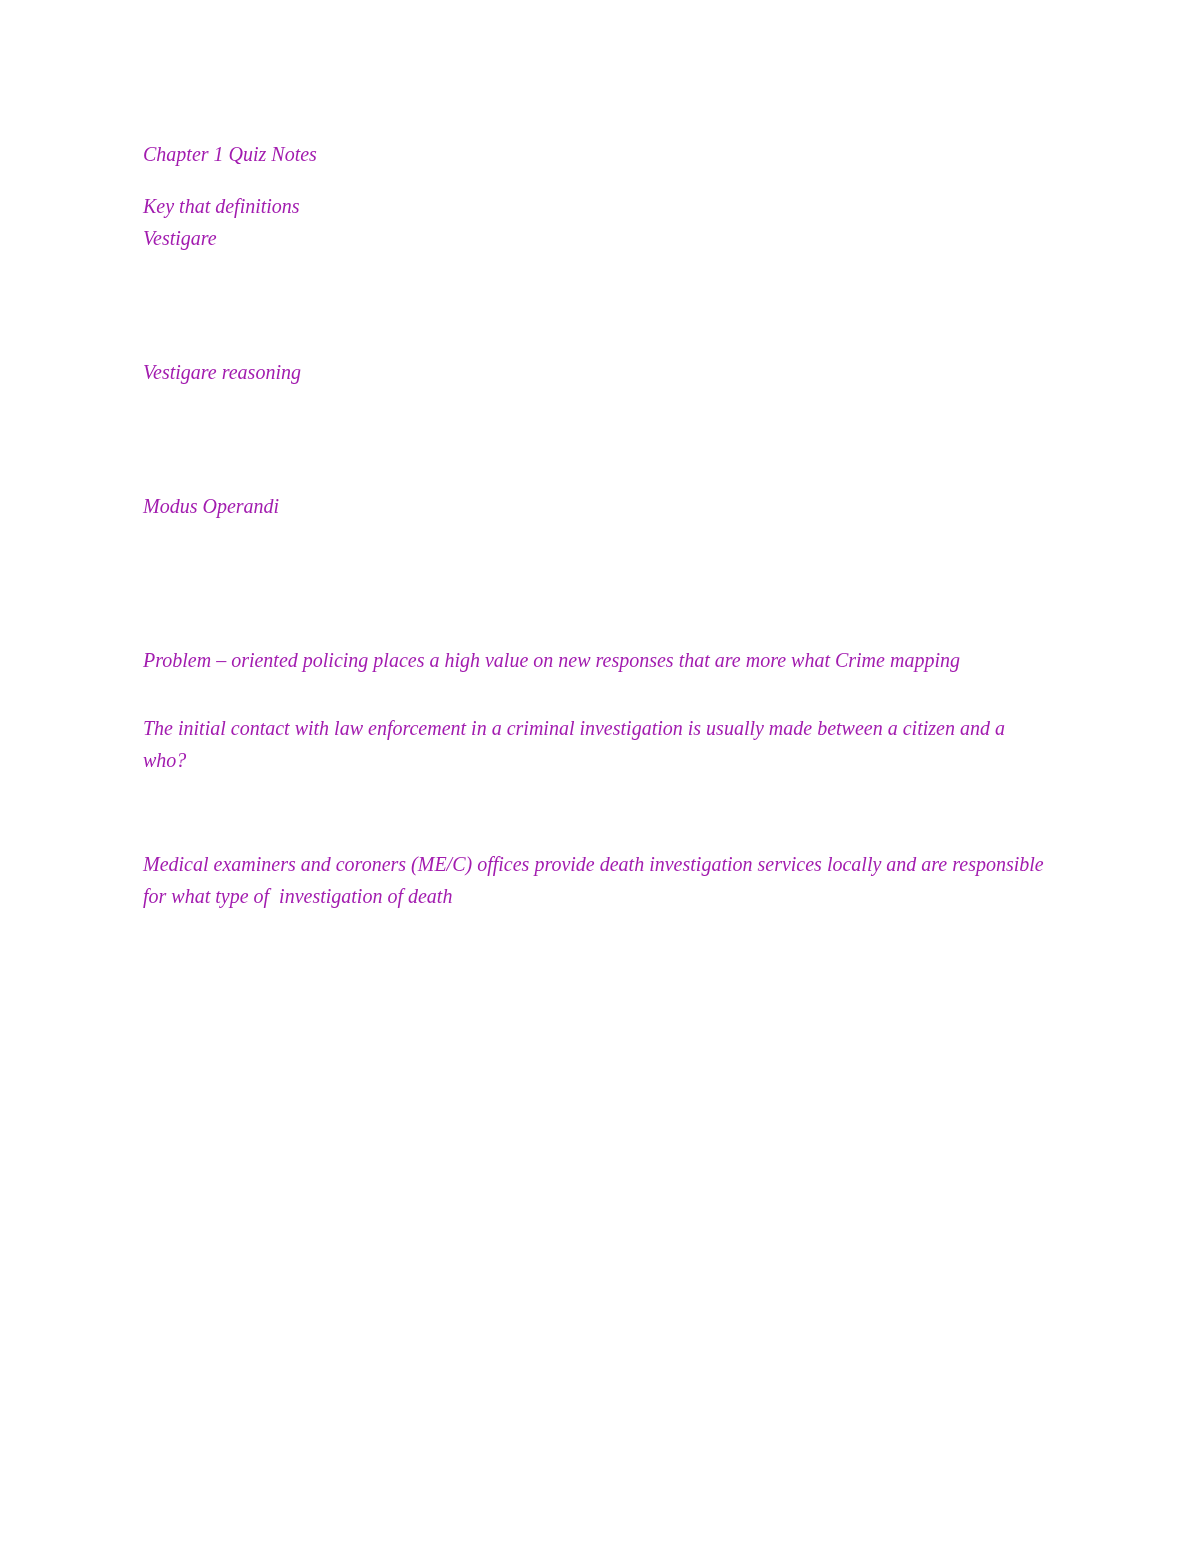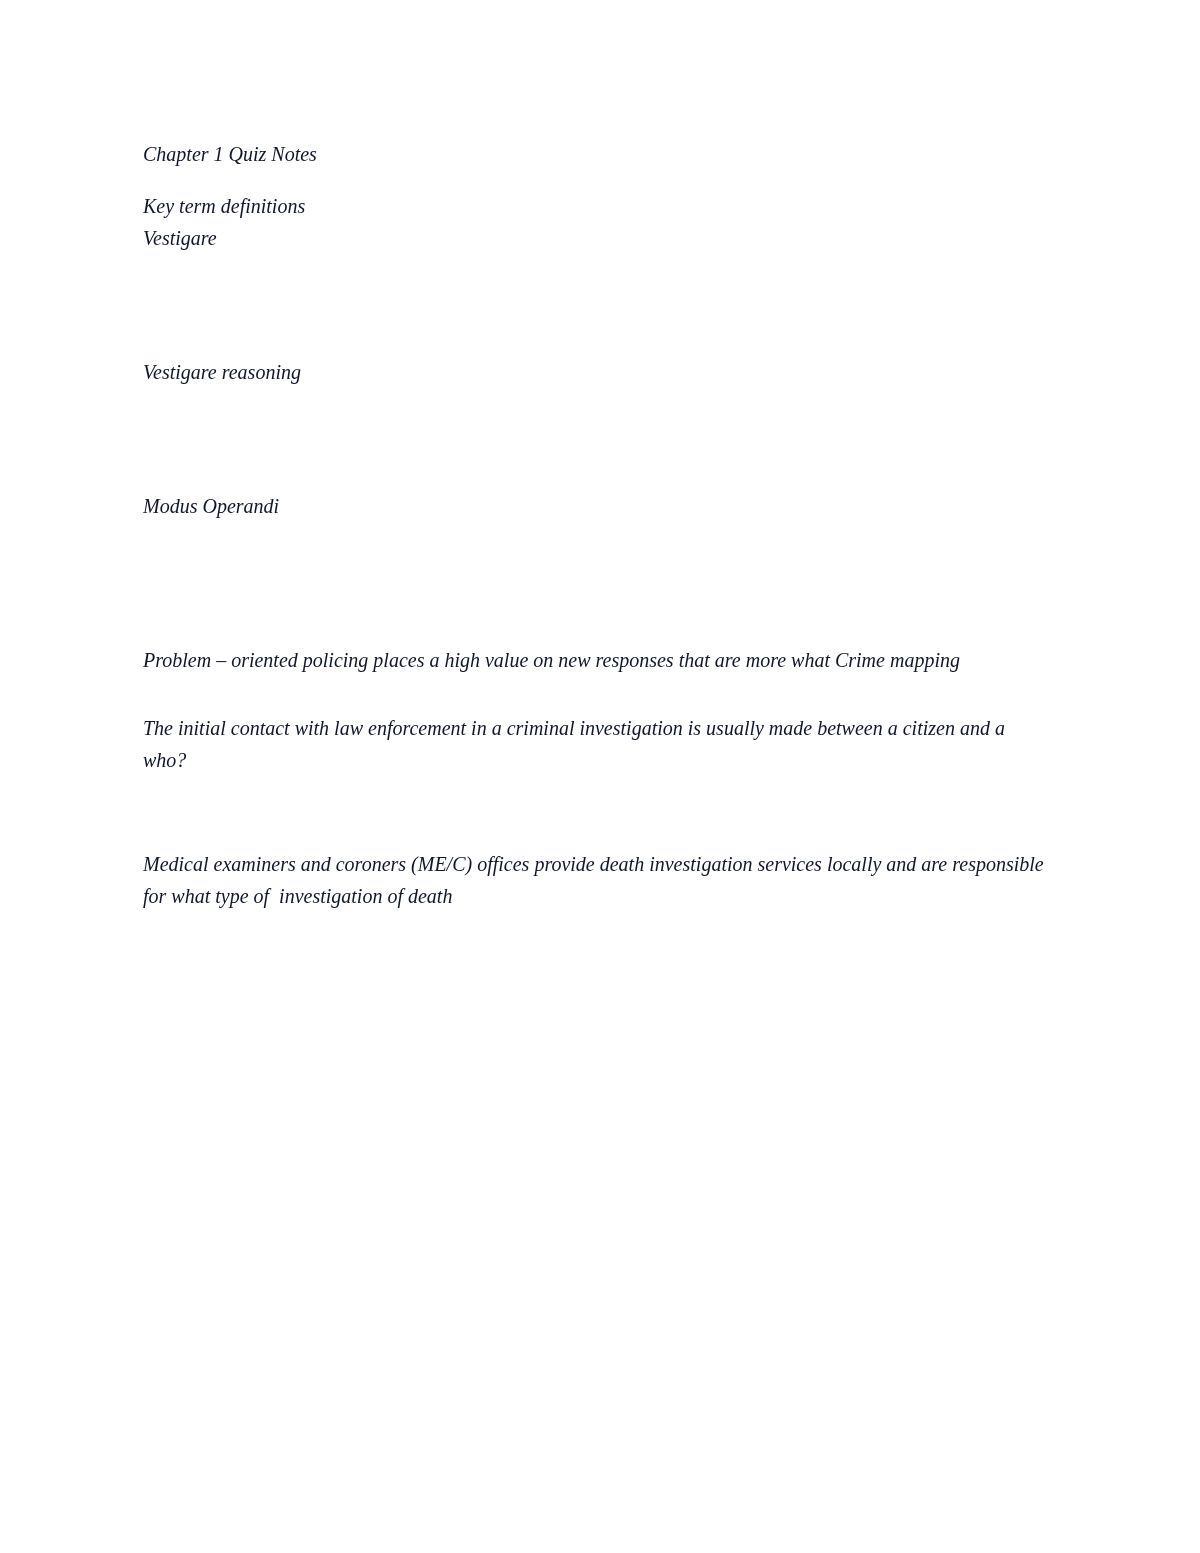--- a/index.html
+++ b/index.html
@@ -15,40 +15,40 @@
   .page {
     box-sizing: border-box;
     width: 1200px;
     height: 1553px;
     background: #ffffff;
     padding: 138px 152px 0 143px;
     font-family: "Liberation Serif", serif;
     font-style: italic;
     font-size: 20px;
     line-height: 32px;
-    color: #0f172a;
+    color: #a21caf;
   }
   .para {
     margin: 0;
     white-space: pre-wrap;
     word-wrap: break-word;
   }
   .doc-title      { margin-bottom: 20px; }
   .answer-gap     { margin-bottom: 102px; }
   .answer-gap-lg  { margin-bottom: 122px; }
   .question-gap-1 { margin-bottom: 36px; }
   .question-gap-2 { margin-bottom: 72px; }
 </style>
 </head>
 <body>
 
 <main class="page">
   <p class="para doc-title">Chapter 1 Quiz Notes</p>
 
-  <p class="para answer-gap">Key term definitions
+  <p class="para answer-gap">Key that definitions
 Vestigare</p>
 
   <p class="para answer-gap">Vestigare reasoning</p>
 
 
 
 
   <p class="para answer-gap-lg">Modus Operandi</p>
 
   <p class="para question-gap-1">Problem – oriented policing places a high value on new responses that are more what Crime mapping</p>

